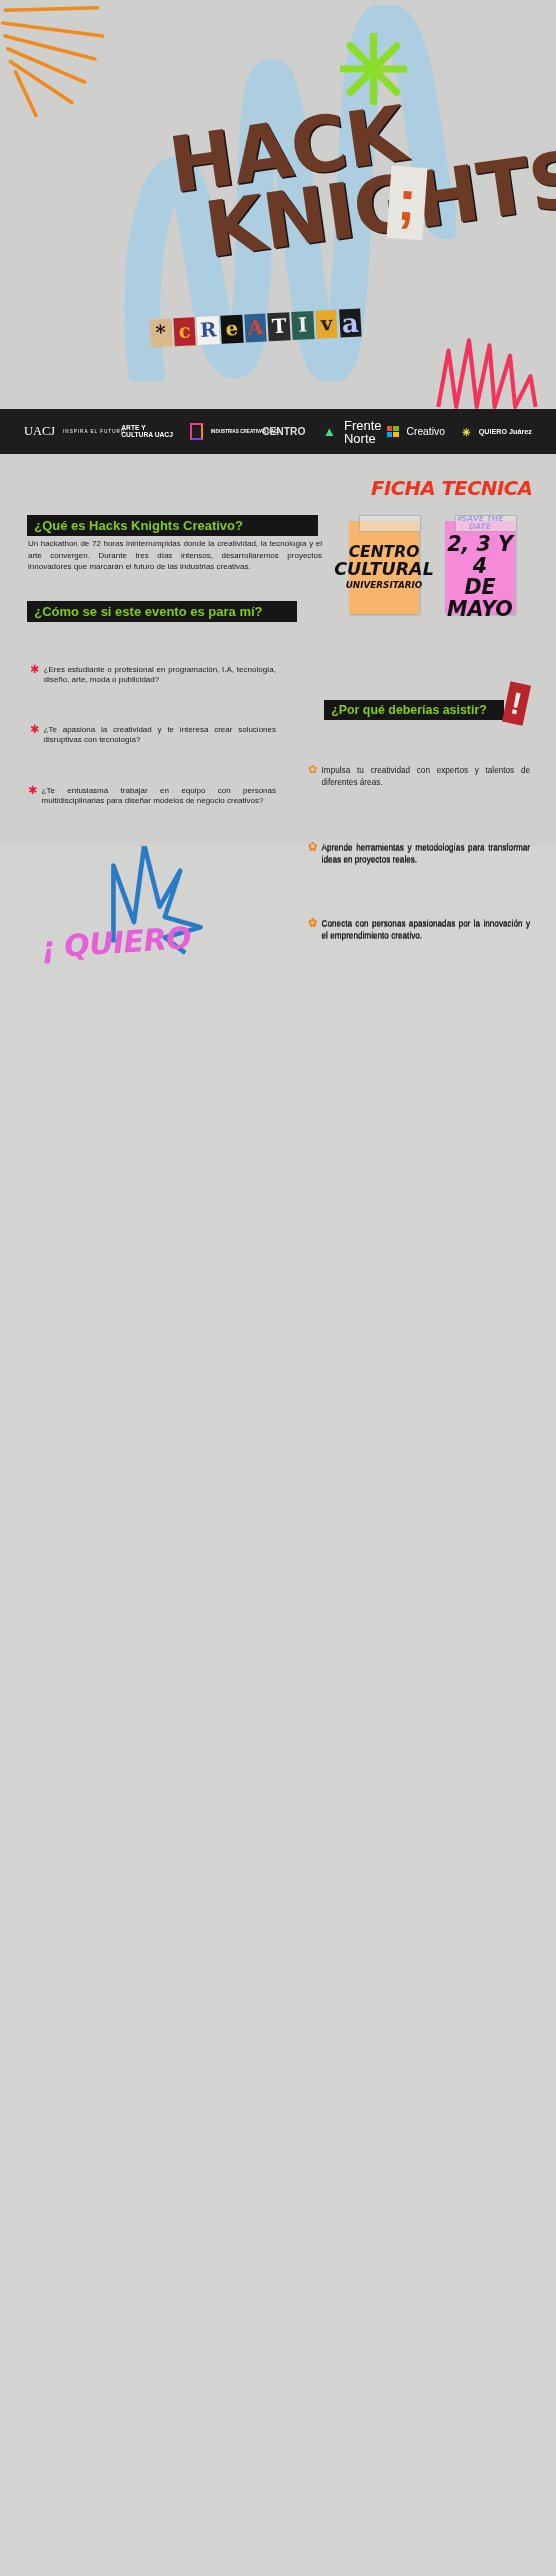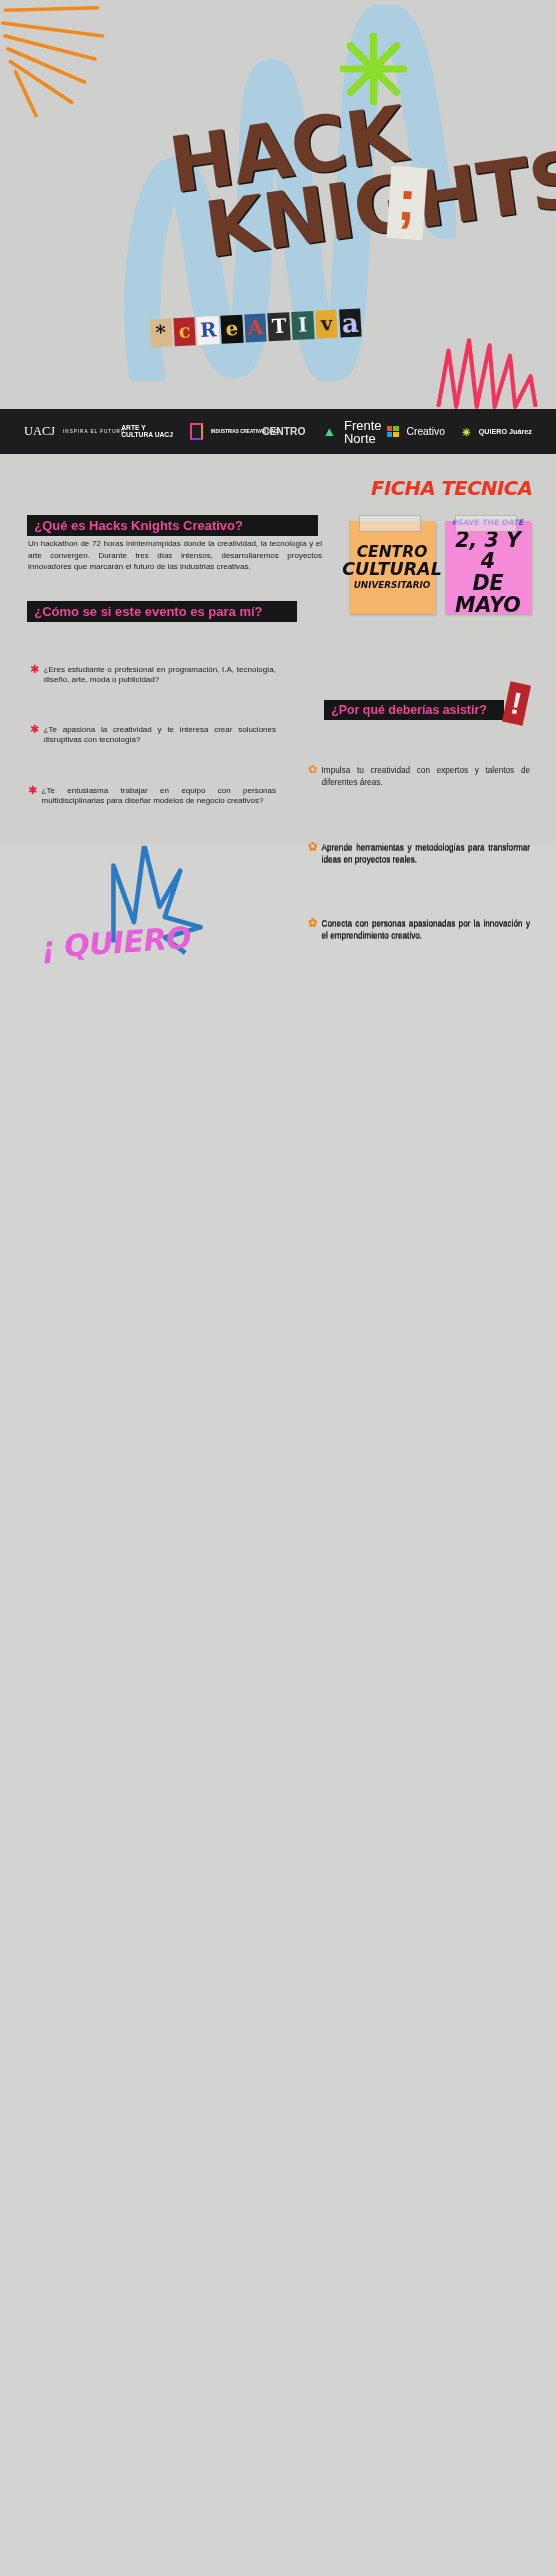--- a/index.html
+++ b/index.html
@@ -10,26 +10,26 @@
 .hero-title{position:absolute;font-family:"DejaVu Sans",sans-serif;font-weight:900;color:#6b3a26;letter-spacing:-1px;transform:rotate(-8deg);line-height:.9;text-shadow:1.5px 1.5px 0 #151515}
 .creativa{position:absolute;display:flex;gap:2.1px;transform:rotate(-3deg)}
 .creativa span{display:inline-block;width:21.6px;height:28px;font-family:"DejaVu Serif",serif;font-weight:900;font-size:19.6px;text-align:center;line-height:28px;color:#fff}
 
 .logos{position:absolute;left:0;width:556px;height:45px;background:#1d1d1d;display:flex;align-items:center;justify-content:space-around;padding:0 15.5px}
 .logo{color:#fff;font-family:"Liberation Sans",sans-serif;font-size:10.3px;font-weight:bold;display:flex;align-items:center;gap:8px;white-space:nowrap}
 .logo small{font-size:4.6px;font-weight:normal;letter-spacing:1px;line-height:1.1;display:block}
 .ms-grid{display:grid;grid-template-columns:5.2px 5.2px;gap:1px}
 .ms-grid i{display:block;width:5.2px;height:5.2px}
 
-.blackbar{position:absolute;background:#161616;color:#ec4899;font-weight:bold;padding:3.1px 7.2px;font-size:13px;font-family:"Liberation Sans",sans-serif}
+.blackbar{position:absolute;background:#161616;color:#84cc16;font-weight:bold;padding:3.1px 7.2px;font-size:13px;font-family:"Liberation Sans",sans-serif}
 .body-text{position:absolute;font-size:8px;line-height:1.45;text-align:justify;color:#1a1a1a}
 .bullet{position:absolute;display:flex;gap:4.1px;font-size:8px;line-height:1.3;text-align:justify;color:#1a1a1a}
 .bullet .ic{flex:0 0 auto;font-size:11.3px;line-height:9.3px}
 .brush{font-family:"DejaVu Sans",sans-serif;font-style:italic;font-weight:900;letter-spacing:-0.5px}
-.note{position:absolute;width:86px;height:93px;display:flex;flex-direction:column;align-items:center;justify-content:center;text-align:center;font-family:"DejaVu Sans",sans-serif;font-style:italic;font-weight:900;color:#111;box-shadow:1px 1.5px 2.1px rgba(0,0,0,.2)}
+.note{position:absolute;width:70px;height:93px;display:flex;flex-direction:column;align-items:center;justify-content:center;text-align:center;font-family:"DejaVu Sans",sans-serif;font-style:italic;font-weight:900;color:#111;box-shadow:1px 1.5px 2.1px rgba(0,0,0,.2)}
 .tape{position:absolute;height:17.5px;background:rgba(235,235,235,.55);border:0.5px solid rgba(120,120,120,.4)}
 </style>
 </head>
 <body>
 
 <div class="paper" style="top:0;height:409px">
 
   <svg class="abs" style="left:0;top:0" width="113" height="118" viewBox="0 0 220 230">
     <g stroke="#f08a1c" stroke-width="7" fill="none" stroke-linecap="round">
       <path d="M10 20 L190 15"></path>

